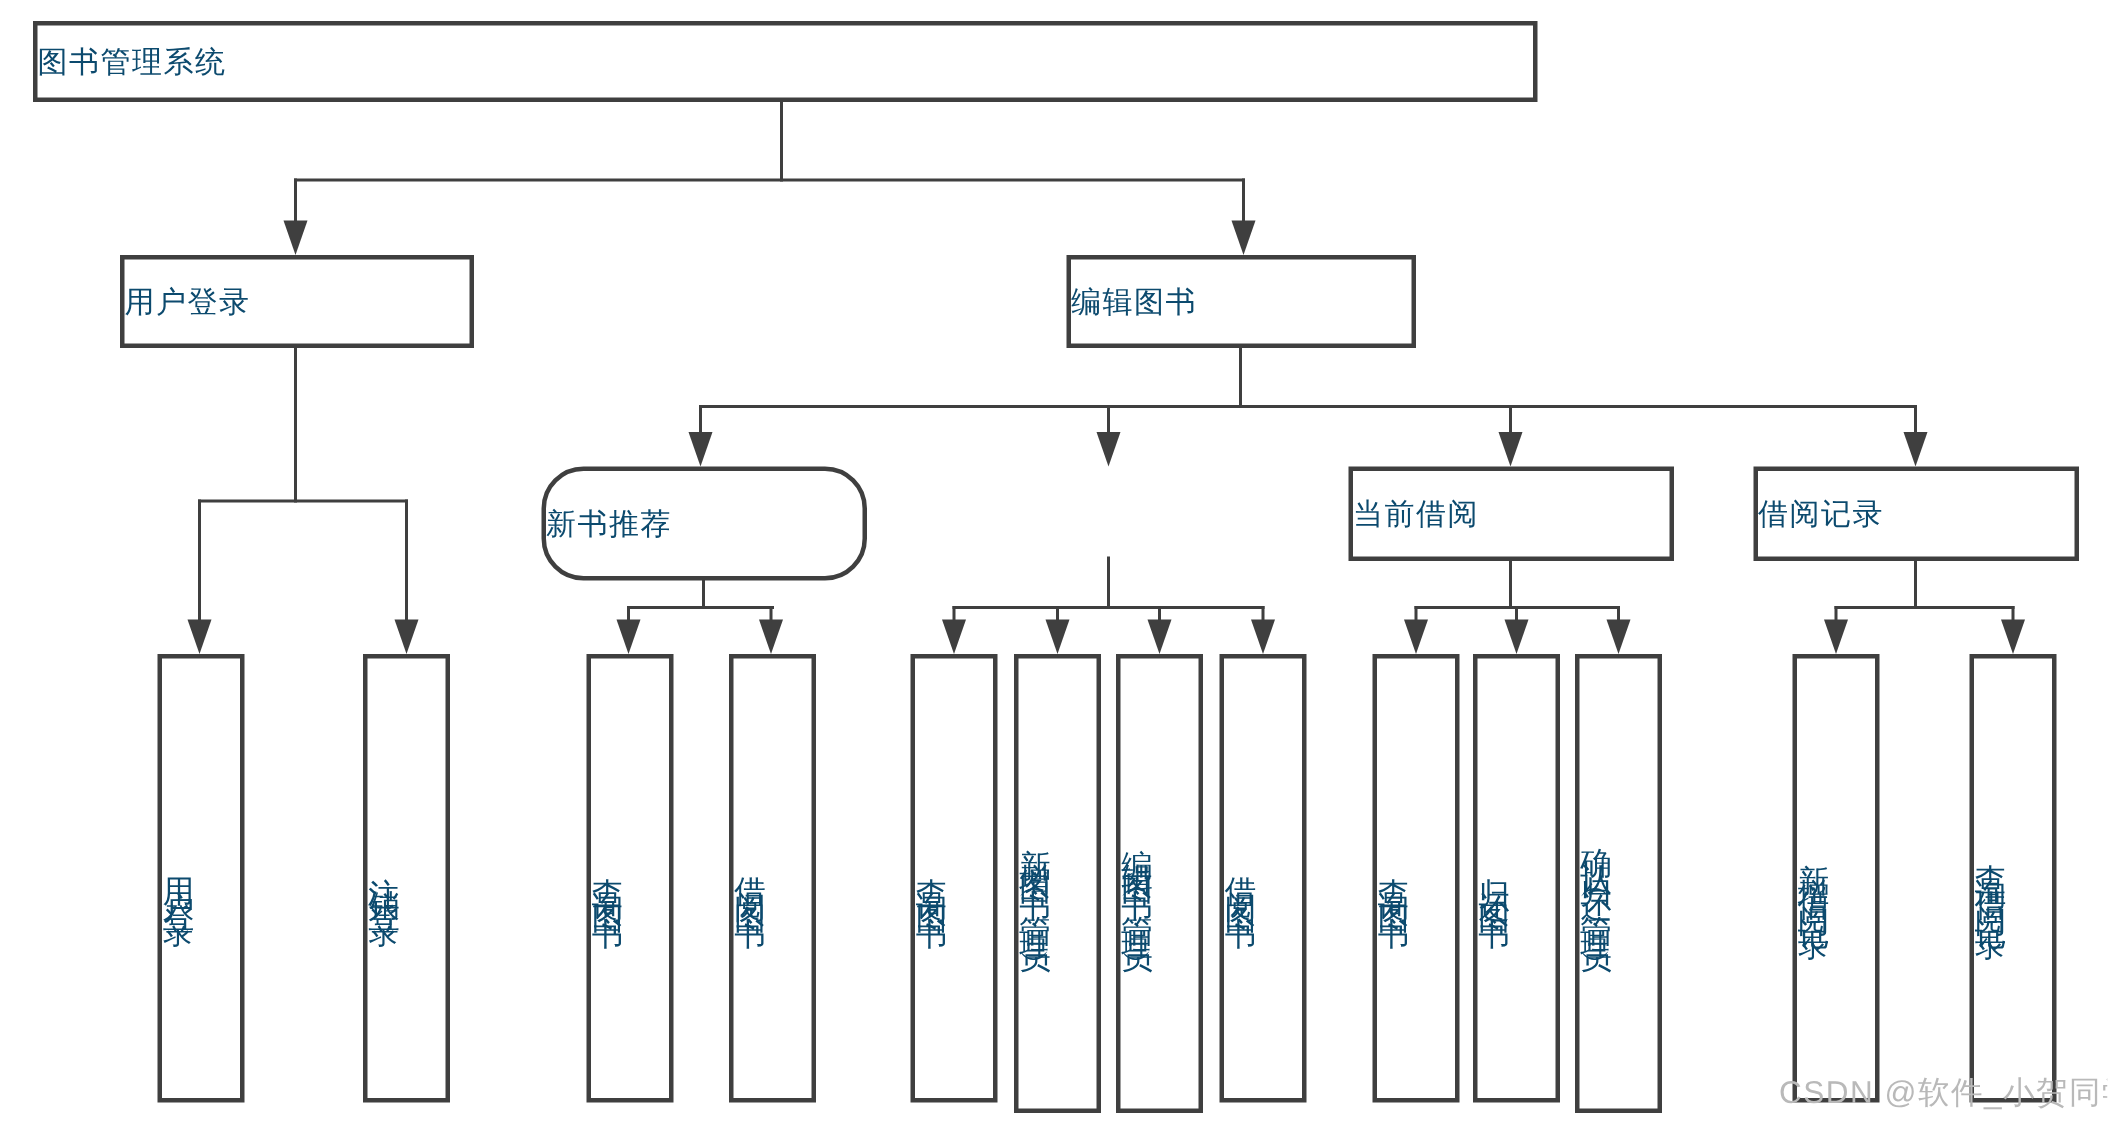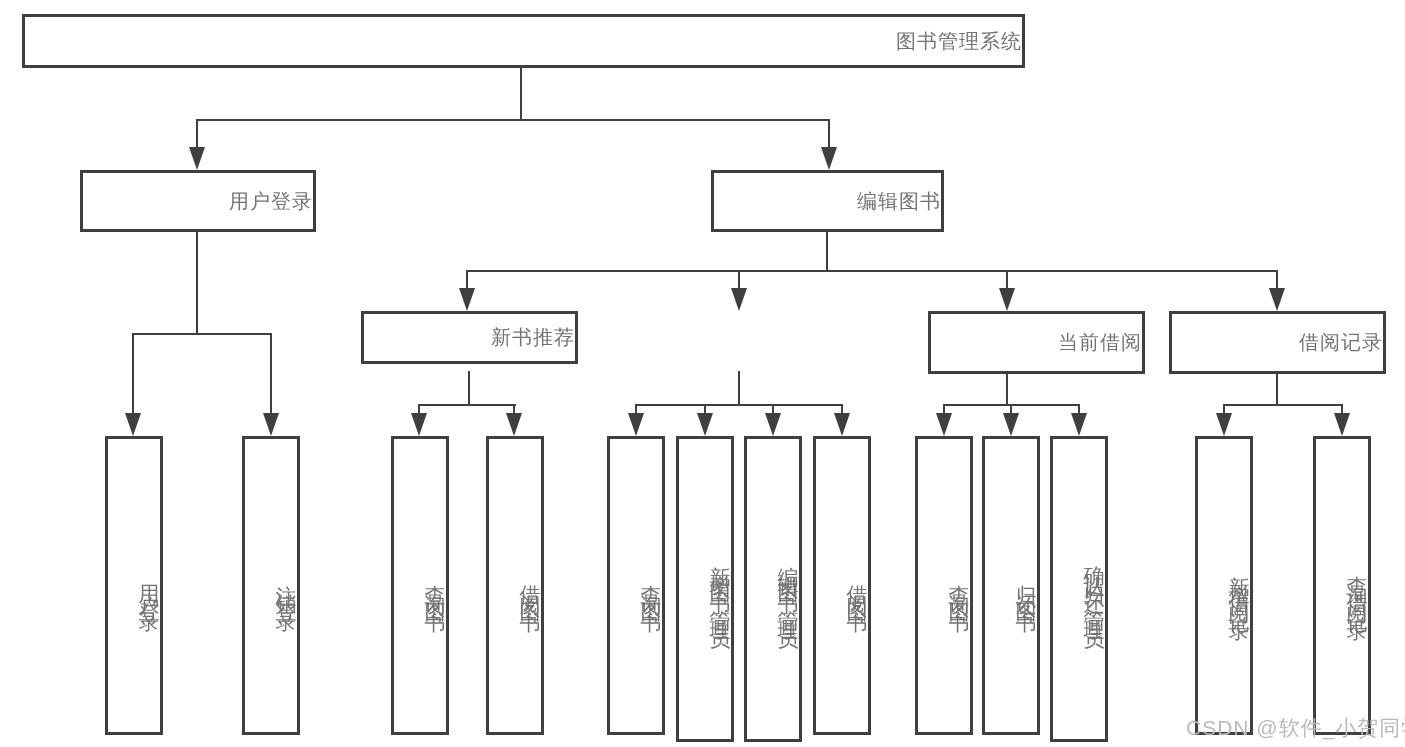--- a/index.html
+++ b/index.html
@@ -11,22 +11,22 @@
     font-family: "Liberation Sans", "DejaVu Sans", sans-serif;
     overflow: hidden;
   }
   .node {
     position: absolute;
     box-sizing: border-box;
     border: 3px solid #3f3f3f;
     background: #ffffff;
     display: flex;
     align-items: center;
-    justify-content: flex-end;
-    color: #737373;
+    justify-content: flex-start;
+    color: #0c4a6e;
     z-index: 2;
   }
   .node.h span {
     font-size: 20px;
     letter-spacing: 1px;
     white-space: nowrap;
   }
   .node.v span {
     writing-mode: vertical-rl;
     text-orientation: mixed;
@@ -47,23 +47,23 @@
     height: 0;
     border-left: 8px solid transparent;
     border-right: 8px solid transparent;
     border-top: 23px solid #3f3f3f;
     z-index: 1;
   }
   
   #box-root        { left: 22px;  top: 14px;  width: 1003px; height: 54px; }
   #box-user-login-group { left: 80px;  top: 170px; width: 236px; height: 62px; }
   #box-book-mgmt-group  { left: 711px; top: 170px; width: 233px; height: 62px; }
-  #box-rec  { left: 361px;  top: 311px; width: 217px; height: 53px; }
+  #box-rec  { left: 361px;  top: 311px; width: 217px; height: 76px; border-radius: 28px; }
   #box-bb   { left: 631px;  top: 311px; width: 217px; height: 63px; }
-  #box-cb   { left: 928px;  top: 311px; width: 217px; height: 63px; }
+  #box-cb   { left: 899px;  top: 311px; width: 217px; height: 63px; }
   #box-br   { left: 1169px; top: 311px; width: 217px; height: 63px; }
   .leaf { top: 436px; width: 58px; height: 299px; }
   .leaf.tall { height: 306px; }
   #leaf-user-login { left: 105px; }
   #leaf-logout     { left: 242px; }
   #leaf-rec-query  { left: 391px; }
   #leaf-rec-borrow { left: 486px; }
   #leaf-bb-query   { left: 607px; }
   #leaf-bb-add     { left: 676px; }
   #leaf-bb-edit    { left: 744px; }

